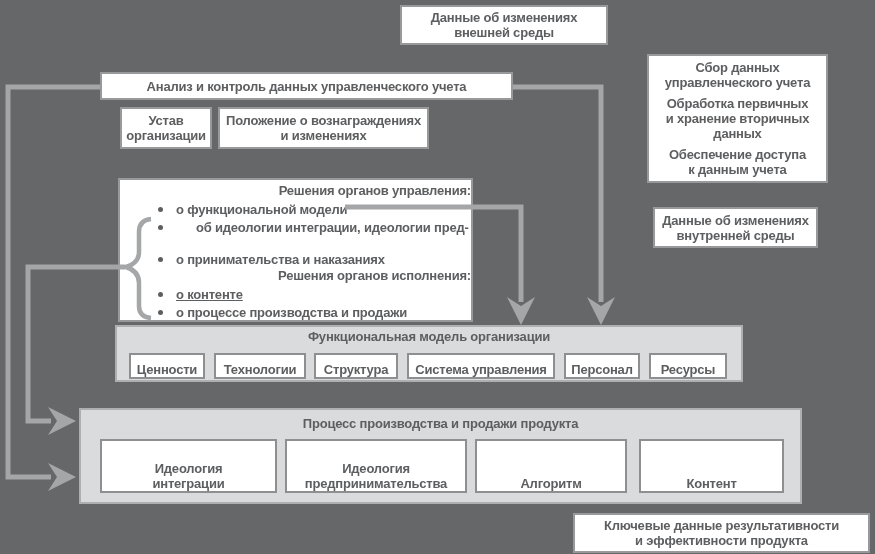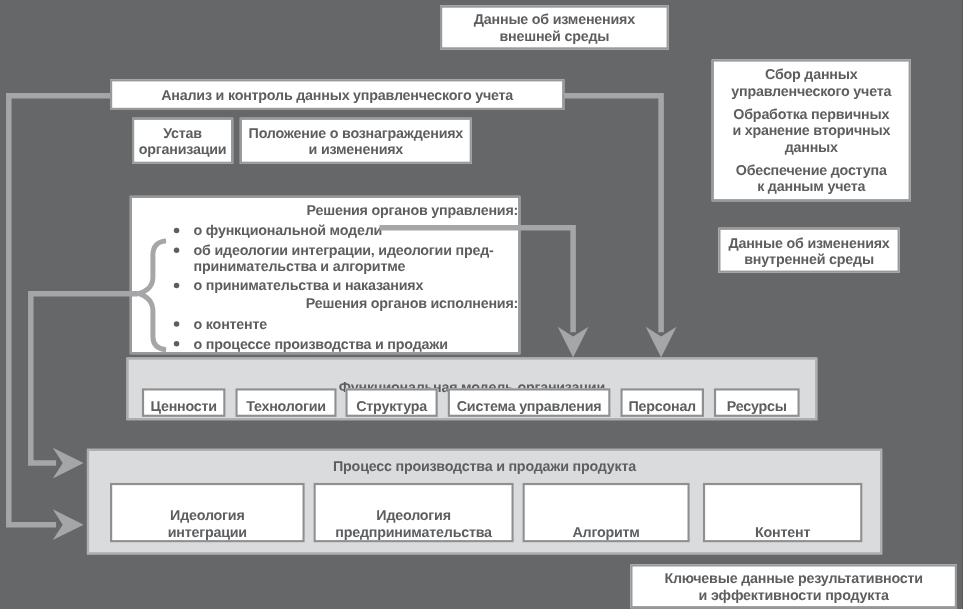--- a/index.html
+++ b/index.html
@@ -15,21 +15,21 @@
     border:2px solid var(--box-border,#98999b);
     display:flex; flex-direction:column; align-items:center; justify-content:center;
     text-align:center; font-size:13px; line-height:15px; letter-spacing:-0.2px;
   }
   .wbox span { display:block; white-space:nowrap; }
   .container {
     position:absolute; box-sizing:border-box;
     background:var(--container-fill,#dadbdd);
     border:2px solid var(--container-border,#aeafb1);
   }
-  .ctitle { text-align:center; font-size:13px; line-height:15px; padding-top:17px; letter-spacing:-0.2px; }
+  .ctitle { text-align:center; font-size:13px; line-height:15px; padding-top:2px; letter-spacing:-0.2px; }
   .chip {
     position:absolute; box-sizing:border-box;
     background:var(--box-fill,#ffffff);
     border:2px solid var(--chip-border,#8e8f91);
     display:flex; flex-direction:column; align-items:center; justify-content:flex-end;
     text-align:center; font-size:13px; line-height:15px; letter-spacing:-0.2px;
   }
   .chip span { display:block; white-space:nowrap; }
 
   
@@ -47,28 +47,28 @@
   
   #box-decisions { left:118px; top:178px; width:355px; height:144px;
     display:block; text-align:left; }
   #box-decisions .hrow { position:absolute; left:0; right:0; text-align:right;
     font-size:13px; line-height:14px; white-space:nowrap; }
   #box-decisions .hrow.shift { left:30px; }
   .brow { position:absolute; left:38px; display:flex; align-items:flex-start;
     font-size:13px; line-height:14px; white-space:nowrap; }
   .brow .dot { flex:none; width:5px; height:5px; border-radius:50%;
     background:var(--text,#5d5e60); margin:4px 13px 0 0; }
-  .brow .multiline span { display:block; }
+  .brow .multiline span { display:block;margin-left:20px; }
 
   #d-h1 { top:4px; }
   #d-b1 { top:23px; }
   #d-b2 { top:41px; }
   #d-b3 { top:73px; }
   #d-h2 { top:89px; }
-  #d-b4 { top:108px; }
+  #d-b4 { top:108px;text-decoration:underline; }
   #d-b5 { top:126px; }
 
   
   #container-functional { left:115px; top:325px; width:628px; height:57px; }
   #container-functional .chip { top:26px; height:26px; }
   #fm-c0 { left:12px;  width:76px; }
   #fm-c1 { left:97px;  width:92px; }
   #fm-c2 { left:197px; width:84px; }
   #fm-c3 { left:290px; width:148px; }
   #fm-c4 { left:447px; width:76px; }
@@ -115,21 +115,20 @@
   <div class="wbox" id="box-decisions">
     <div class="hrow" id="d-h1">Решения органов управления:</div>
     <div class="brow" id="d-b1">
       <span class="dot"></span>
       <span>о функциональной модели</span>
     </div>
     <div class="brow" id="d-b2">
       <span class="dot"></span>
       <span class="multiline">
         <span>об идеологии интеграции, идеологии пред-</span>
-        <span>принимательства и алгоритме</span>
       </span>
     </div>
     <div class="brow" id="d-b3">
       <span class="dot"></span>
       <span>о принимательства и наказаниях</span>
     </div>
     <div class="hrow shift" id="d-h2">Решения органов исполнения:</div>
     <div class="brow" id="d-b4">
       <span class="dot"></span>
       <span>о контенте</span>

